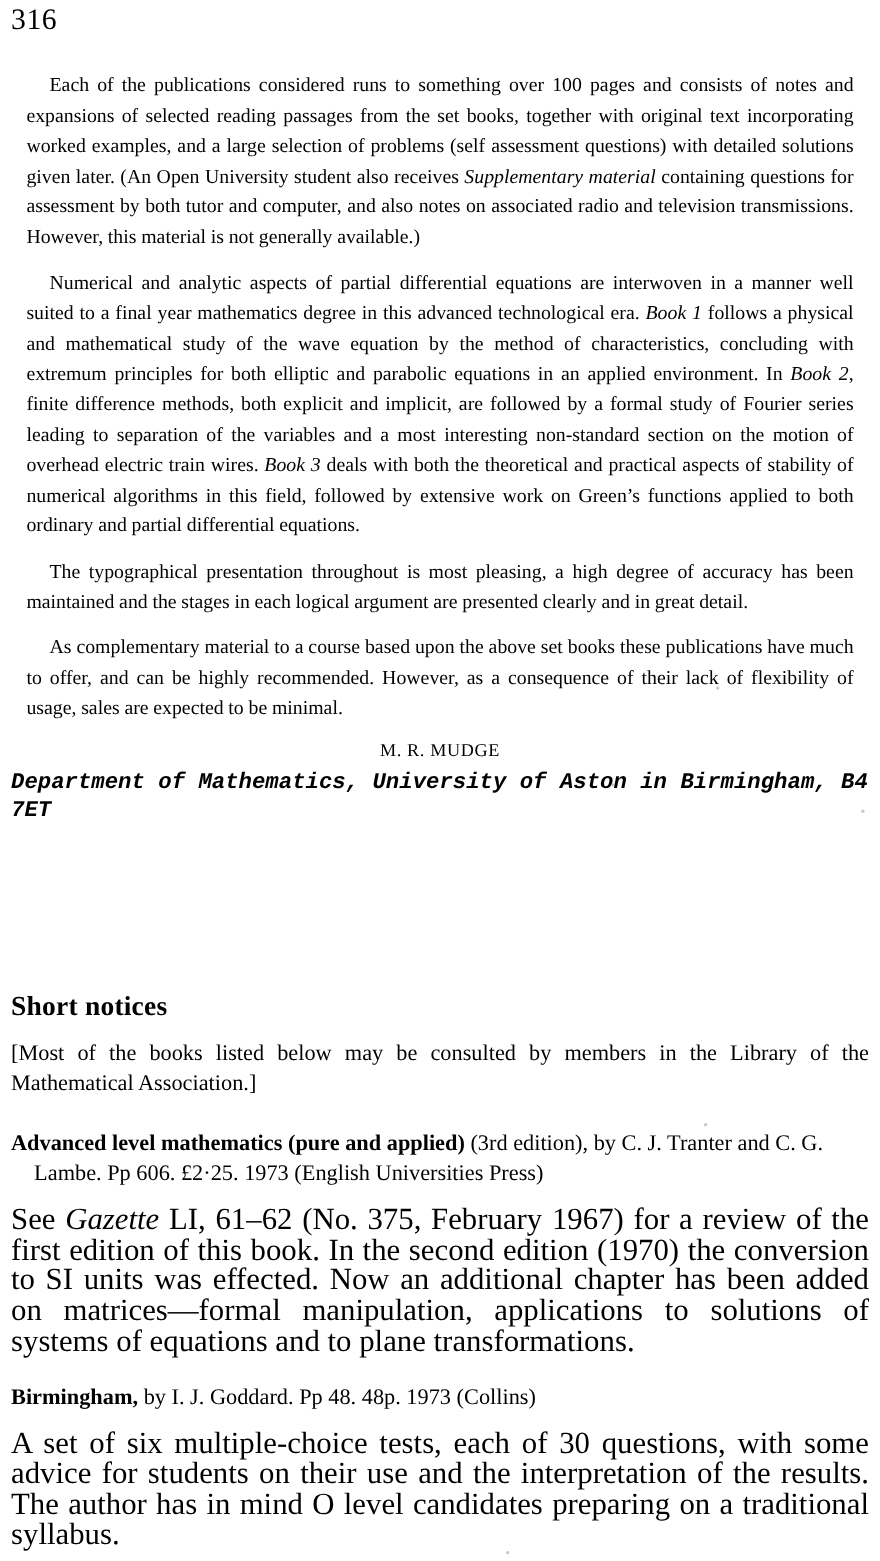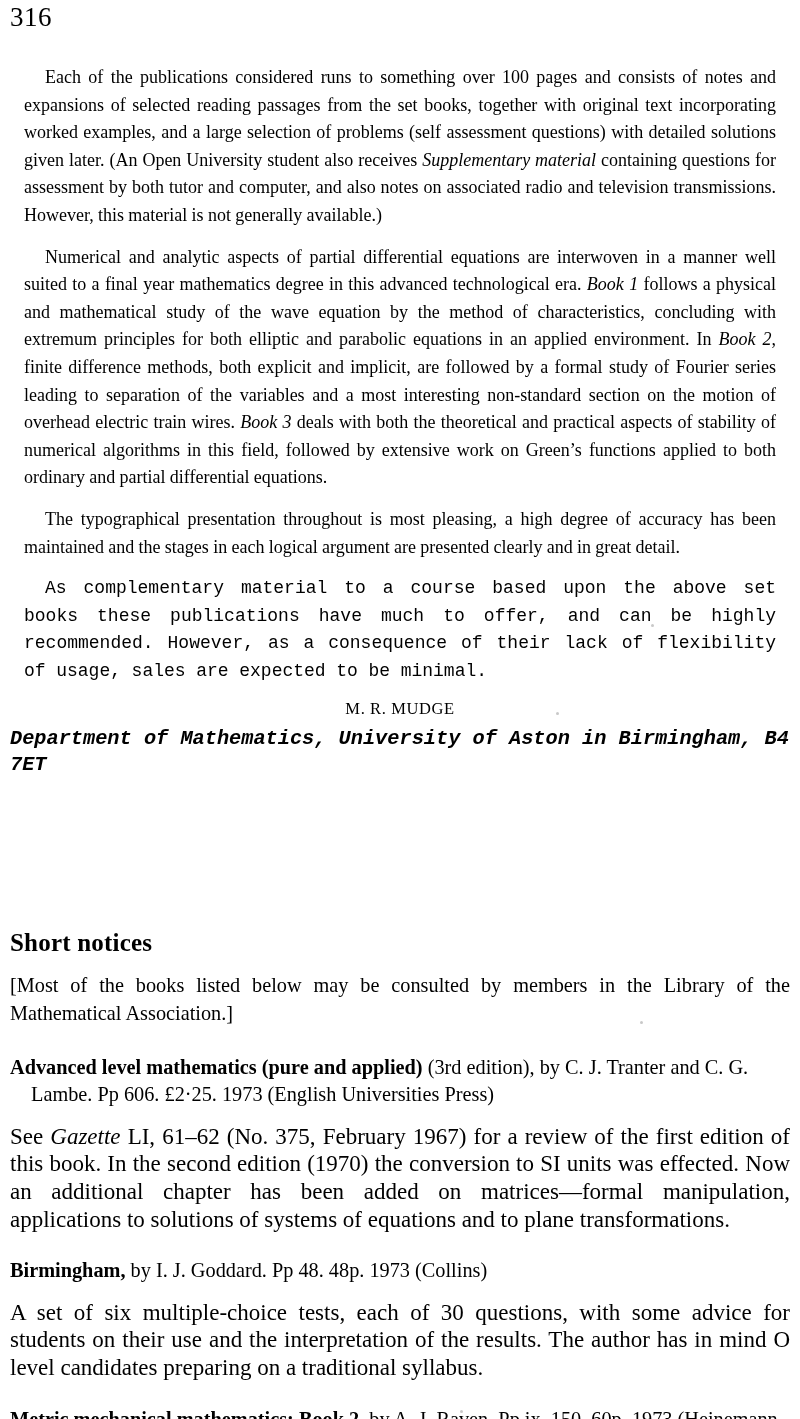--- a/index.html
+++ b/index.html
@@ -61,21 +61,21 @@
   p.body {
     margin: 14px;
     font-size: 18px;
     line-height: 27.6px;
     text-align: justify;
     text-indent: 21px;
     -webkit-hyphens: none;
     hyphens: none;
     word-spacing: -0.2px;
   }
-  p.body.last-line-left { text-align-last: left; font-family: Liberation Mono, monospace; }
+  p.body.last-line-left { text-align-last: left; }
 
   i, em { font-style: italic; }
   b, strong { font-weight: bold; }
 
   .signature {
     margin-top: 12px;
     text-align: center;
     font-size: 16.5px;
     line-height: 20px;
     font-variant: small-caps;
@@ -116,21 +116,21 @@
   p.notice-head {
     margin: 0 0 14px 0;
     font-size: 20.3px;
     line-height: 27.6px;
     text-align: left;
     padding-left: 21px;
     text-indent: -21px;
   }
   p.notice-body {
     margin: 0;
-    font-size: 23px;
+    font-size: 28px;
     line-height: 27.6px;
     text-align: justify;
     text-indent: 0;
   }
 
   
   .speck {
     position: absolute;
     background: #9a9a9a;
     border-radius: 50%;

